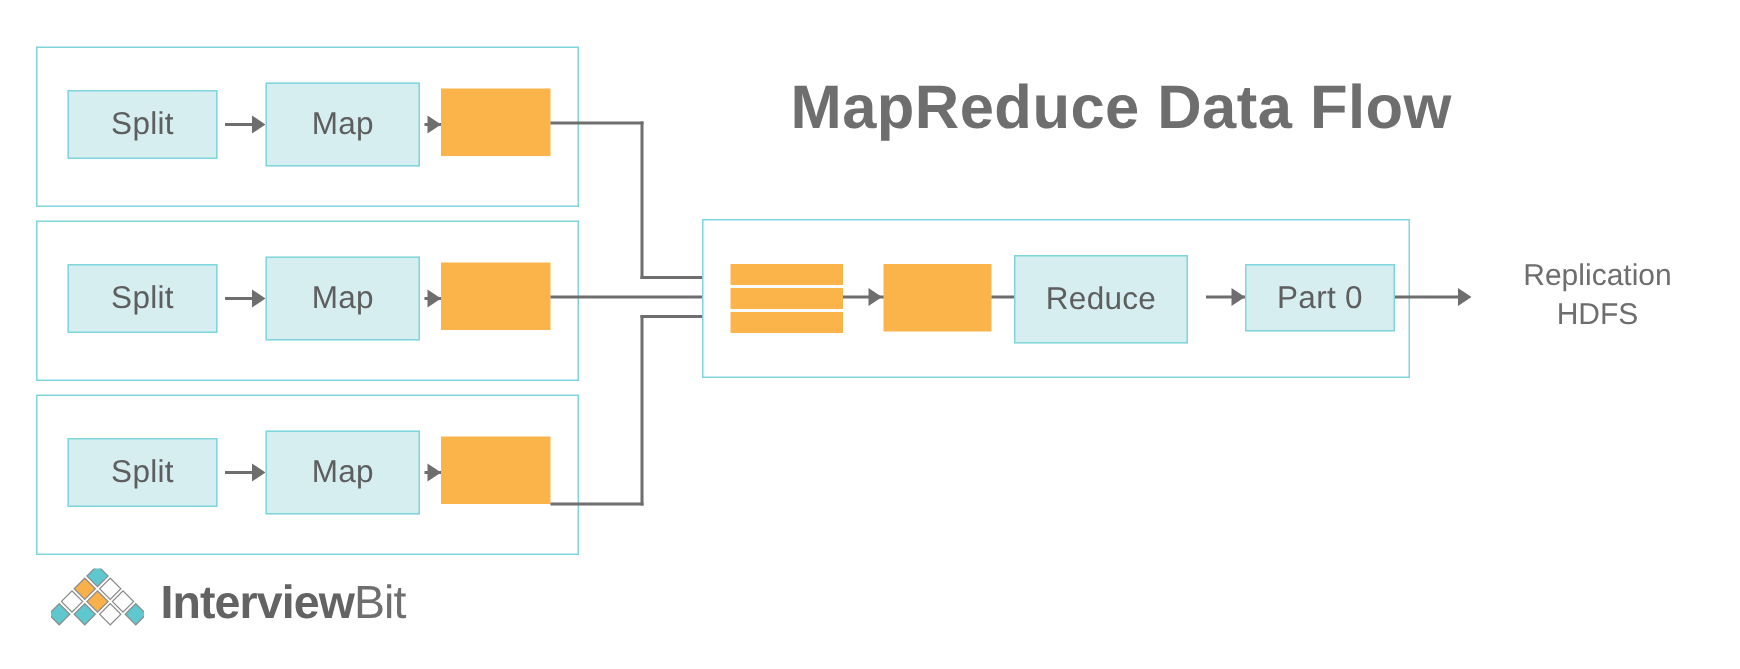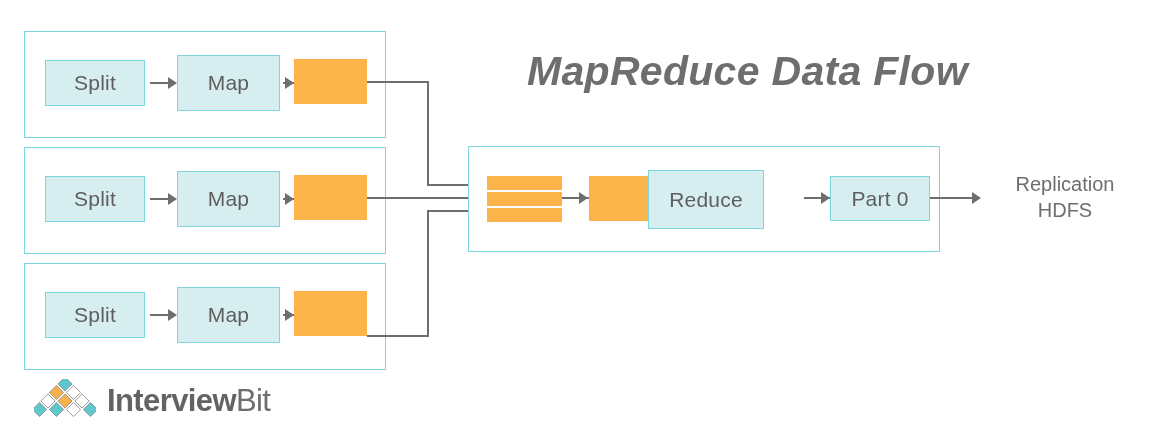--- a/index.html
+++ b/index.html
@@ -64,21 +64,20 @@
     border-left: 9px solid #6e6e6e;
   }
 
   
   #title {
     color: #6e6e6e;
     font-size: 41px;
     font-weight: bold;
     letter-spacing: 0.3px;
     white-space: nowrap;
-    font-style: italic;
   }
 
   
   #hdfs-label {
     color: #6e6e6e;
     font-size: 20px;
     line-height: 26px;
     text-align: center;
     white-space: nowrap;
   }
@@ -174,21 +173,21 @@
   <div class="abs orange" style="left:487px; top:208px; width:75px; height:14px;"></div>
 
   <div class="abs hline" style="left:562px; top:197px; width:28px;"></div>
   <div class="abs arrow-head" style="left:579px; top:192px;"></div>
 
   <div class="abs orange" style="left:589px; top:176px; width:72px; height:45px;"></div>
 
   <div class="abs hline" style="left:661px; top:197px; width:28px;"></div>
   <div class="abs arrow-head" style="left:678px; top:192px;"></div>
 
-  <div class="abs node" style="left:648px; top:170px; width:116px; height:59px;">
+  <div class="abs node" style="left:676px; top:170px; width:116px; height:59px;">
     <span>Reduce</span>
   </div>
 
   <div class="abs hline" style="left:804px; top:197px; width:28px;"></div>
   <div class="abs arrow-head" style="left:821px; top:192px;"></div>
 
   <div class="abs node" style="left:830px; top:176px; width:100px; height:45px;">
     <span>Part 0</span>
   </div>
 

